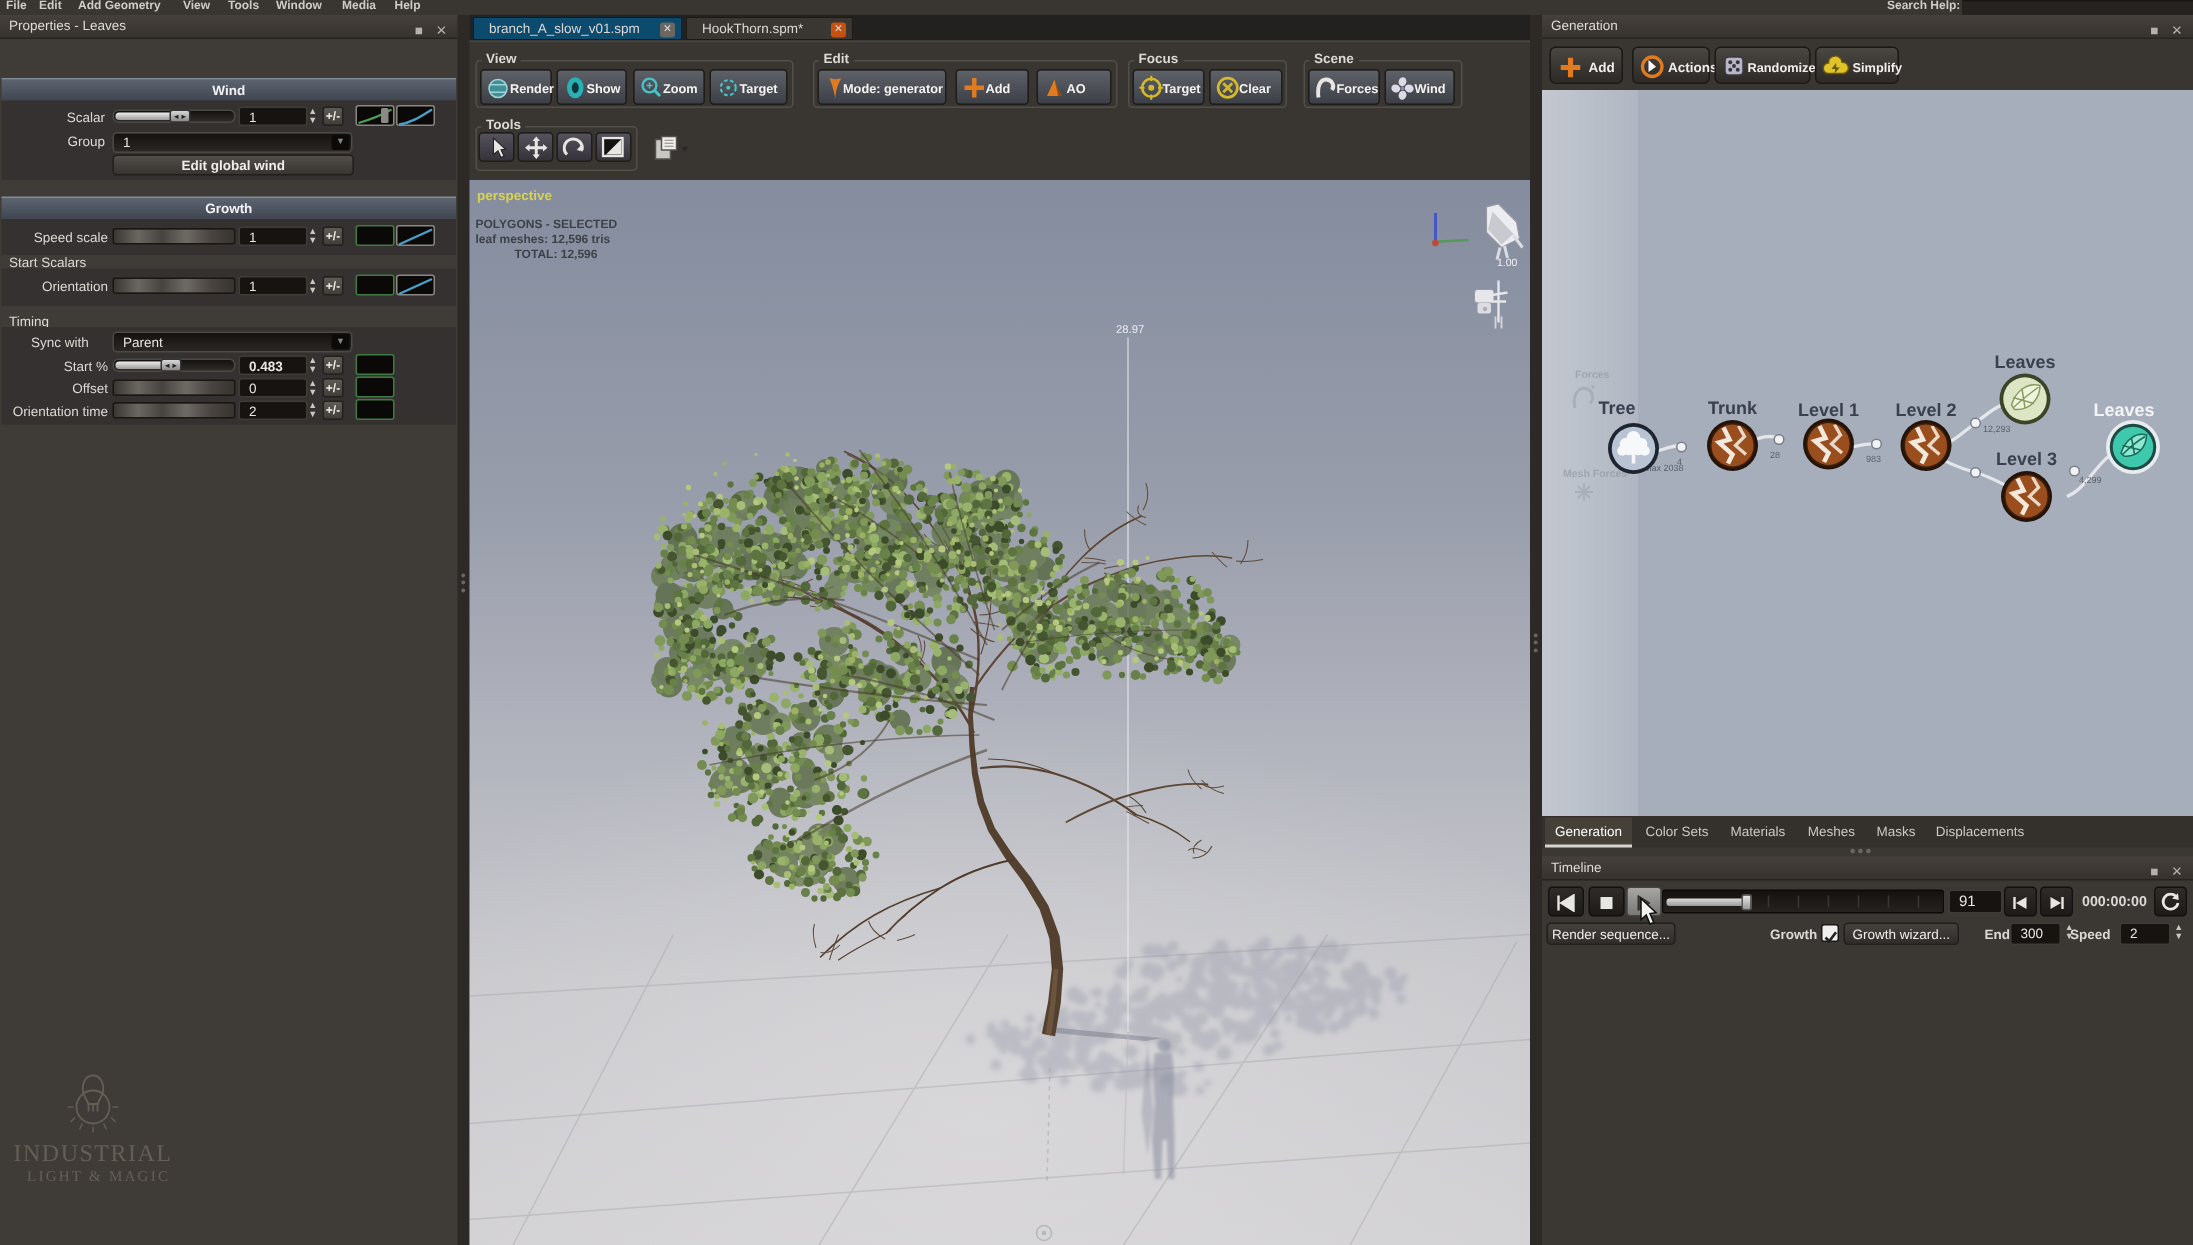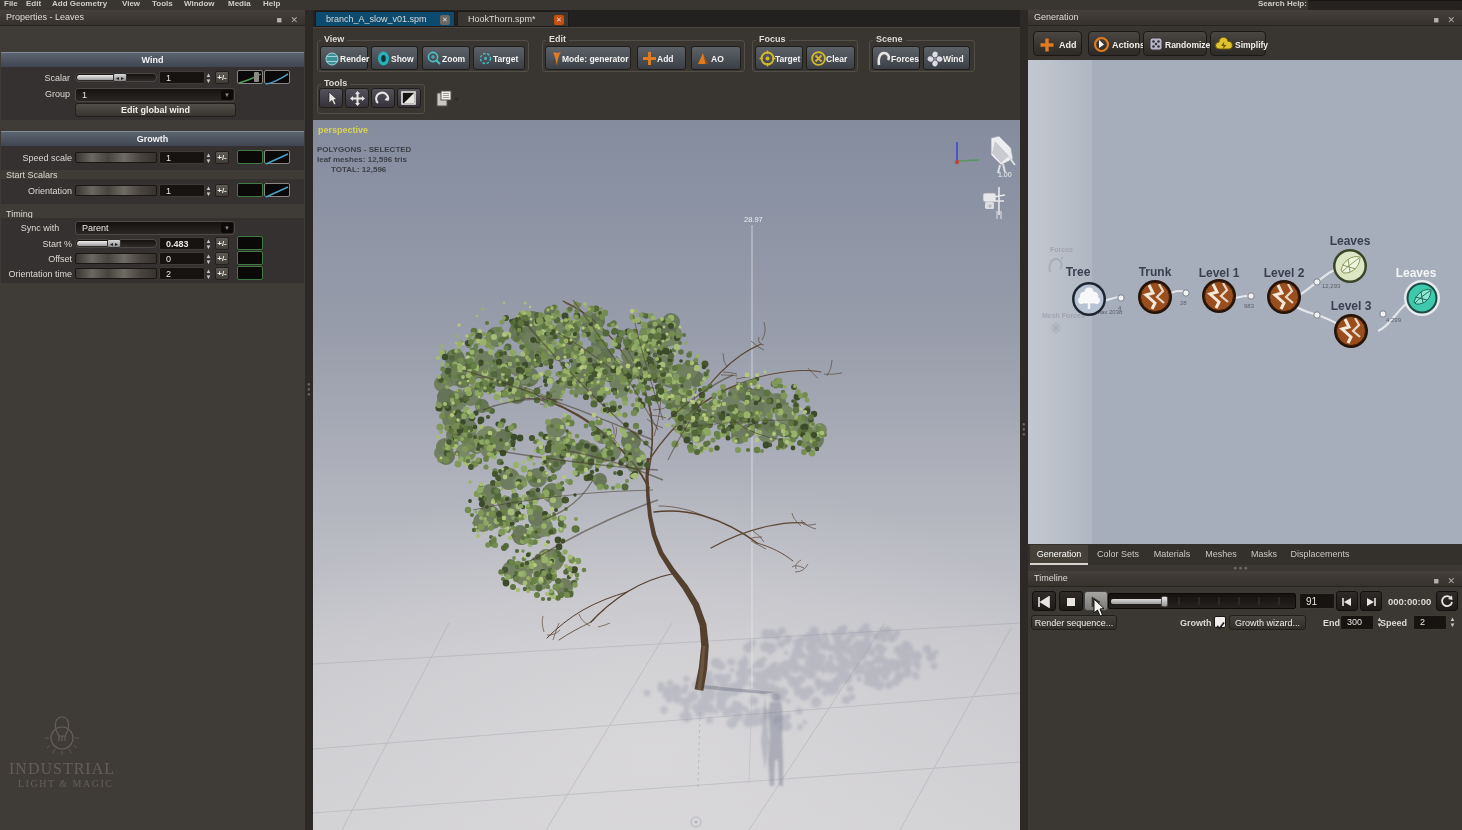--- a/index.html
+++ b/index.html
@@ -3093,21 +3093,21 @@
     </g>
     <g transform="translate(32,50)">
       <rect x="8" y="8" width="13" height="9" rx="2" fill="#e6e7ea" stroke="#9a9ba2" stroke-width="0.7"></rect>
       <rect x="10" y="17" width="9" height="7" rx="1.5" fill="#dcdde2"></rect>
       <path d="M24,2 L24,30 M18,12 L30,10 M19,16 L29,16" stroke="#e6e7ea" stroke-width="1.6"></path>
       <circle cx="15" cy="21" r="1.5" fill="#b0b1b8"></circle>
       <path d="M22,26 L22,34 M26,26 L26,34" stroke="#d6d7dc" stroke-width="1.2"></path>
     </g>
   </svg>
   <div id="vplabel2"></div>
-  <div id="polyinfo">POLYGONS - SELECTED<br>leaf meshes: <b>12,596</b> tris<br><span style="margin-left:14px">TOTAL: <b>12,596</b></span></div>
+  <div id="polyinfo">POLYGONS - SELECTED<br>leaf meshes: <b>12,596</b> tris<br><span style="margin-left:26px">TOTAL: <b>12,596</b></span></div>
 </div>
 
 <div id="rightpanel" class="abs">
   <div class="ptitle">Generation<span class="icons">■ ✕</span></div>
   <div id="gentoolbar"></div>
   <div id="nodearea">
         <div id="nodestrip"></div>
       </div>
 </div>
 

